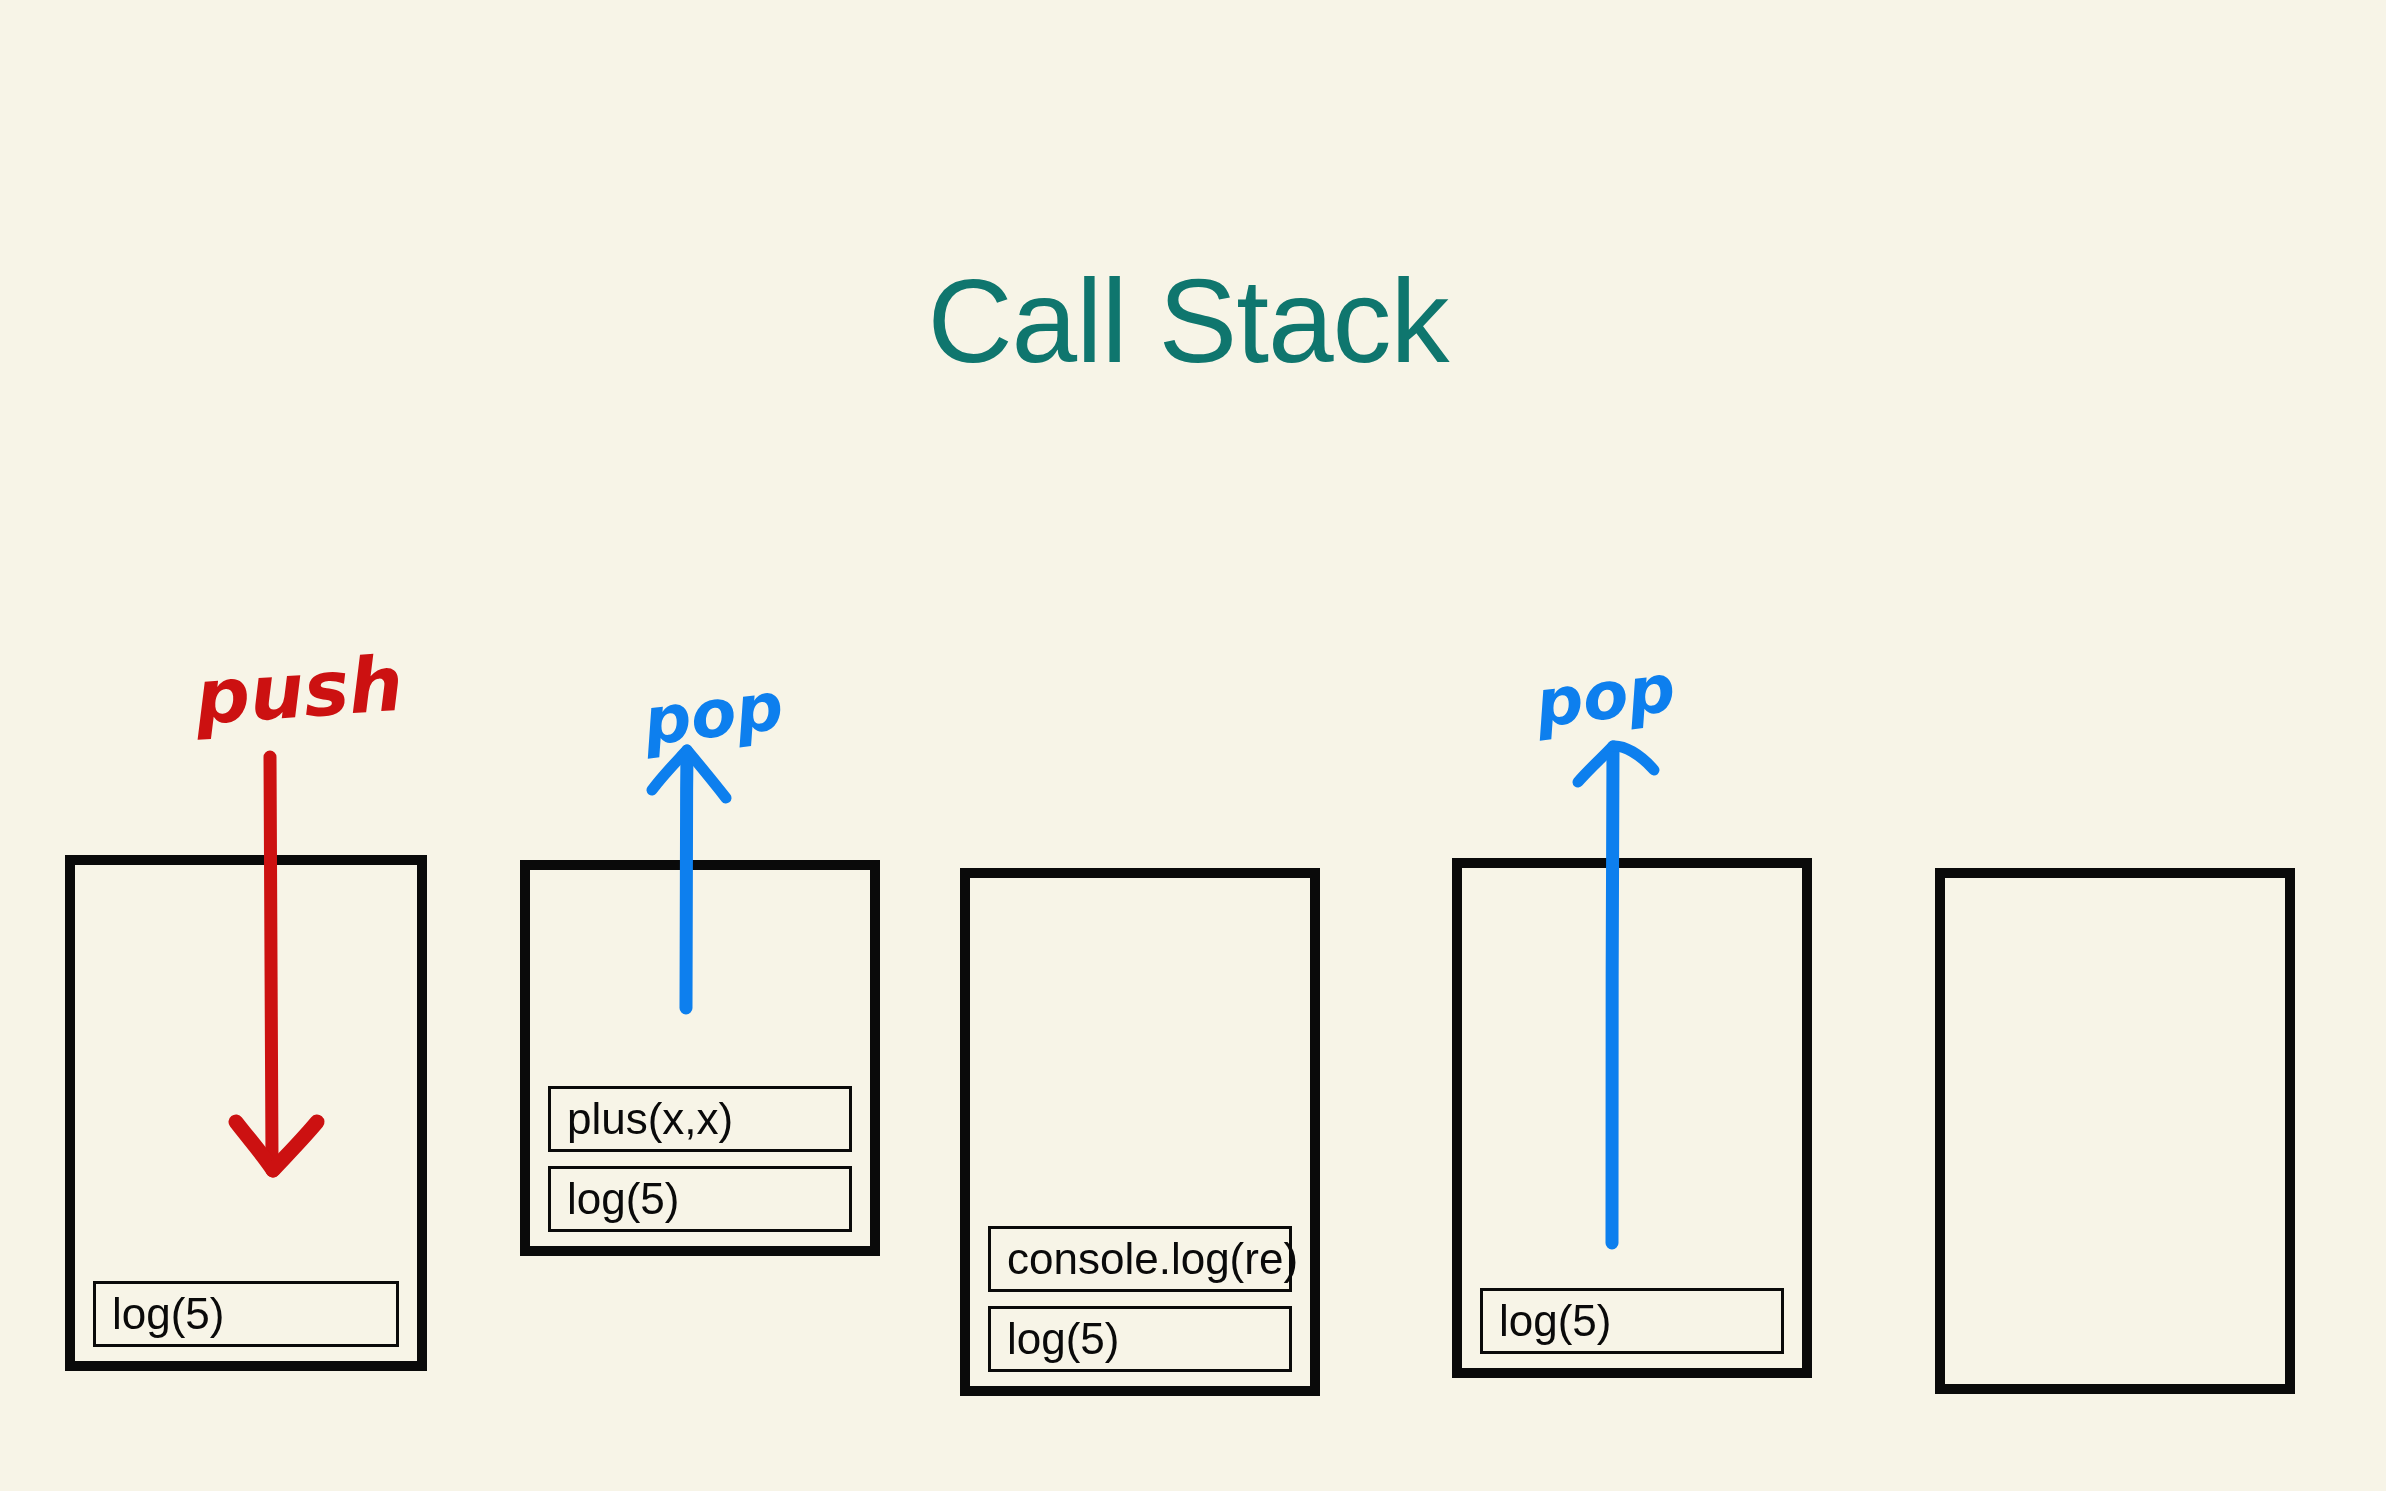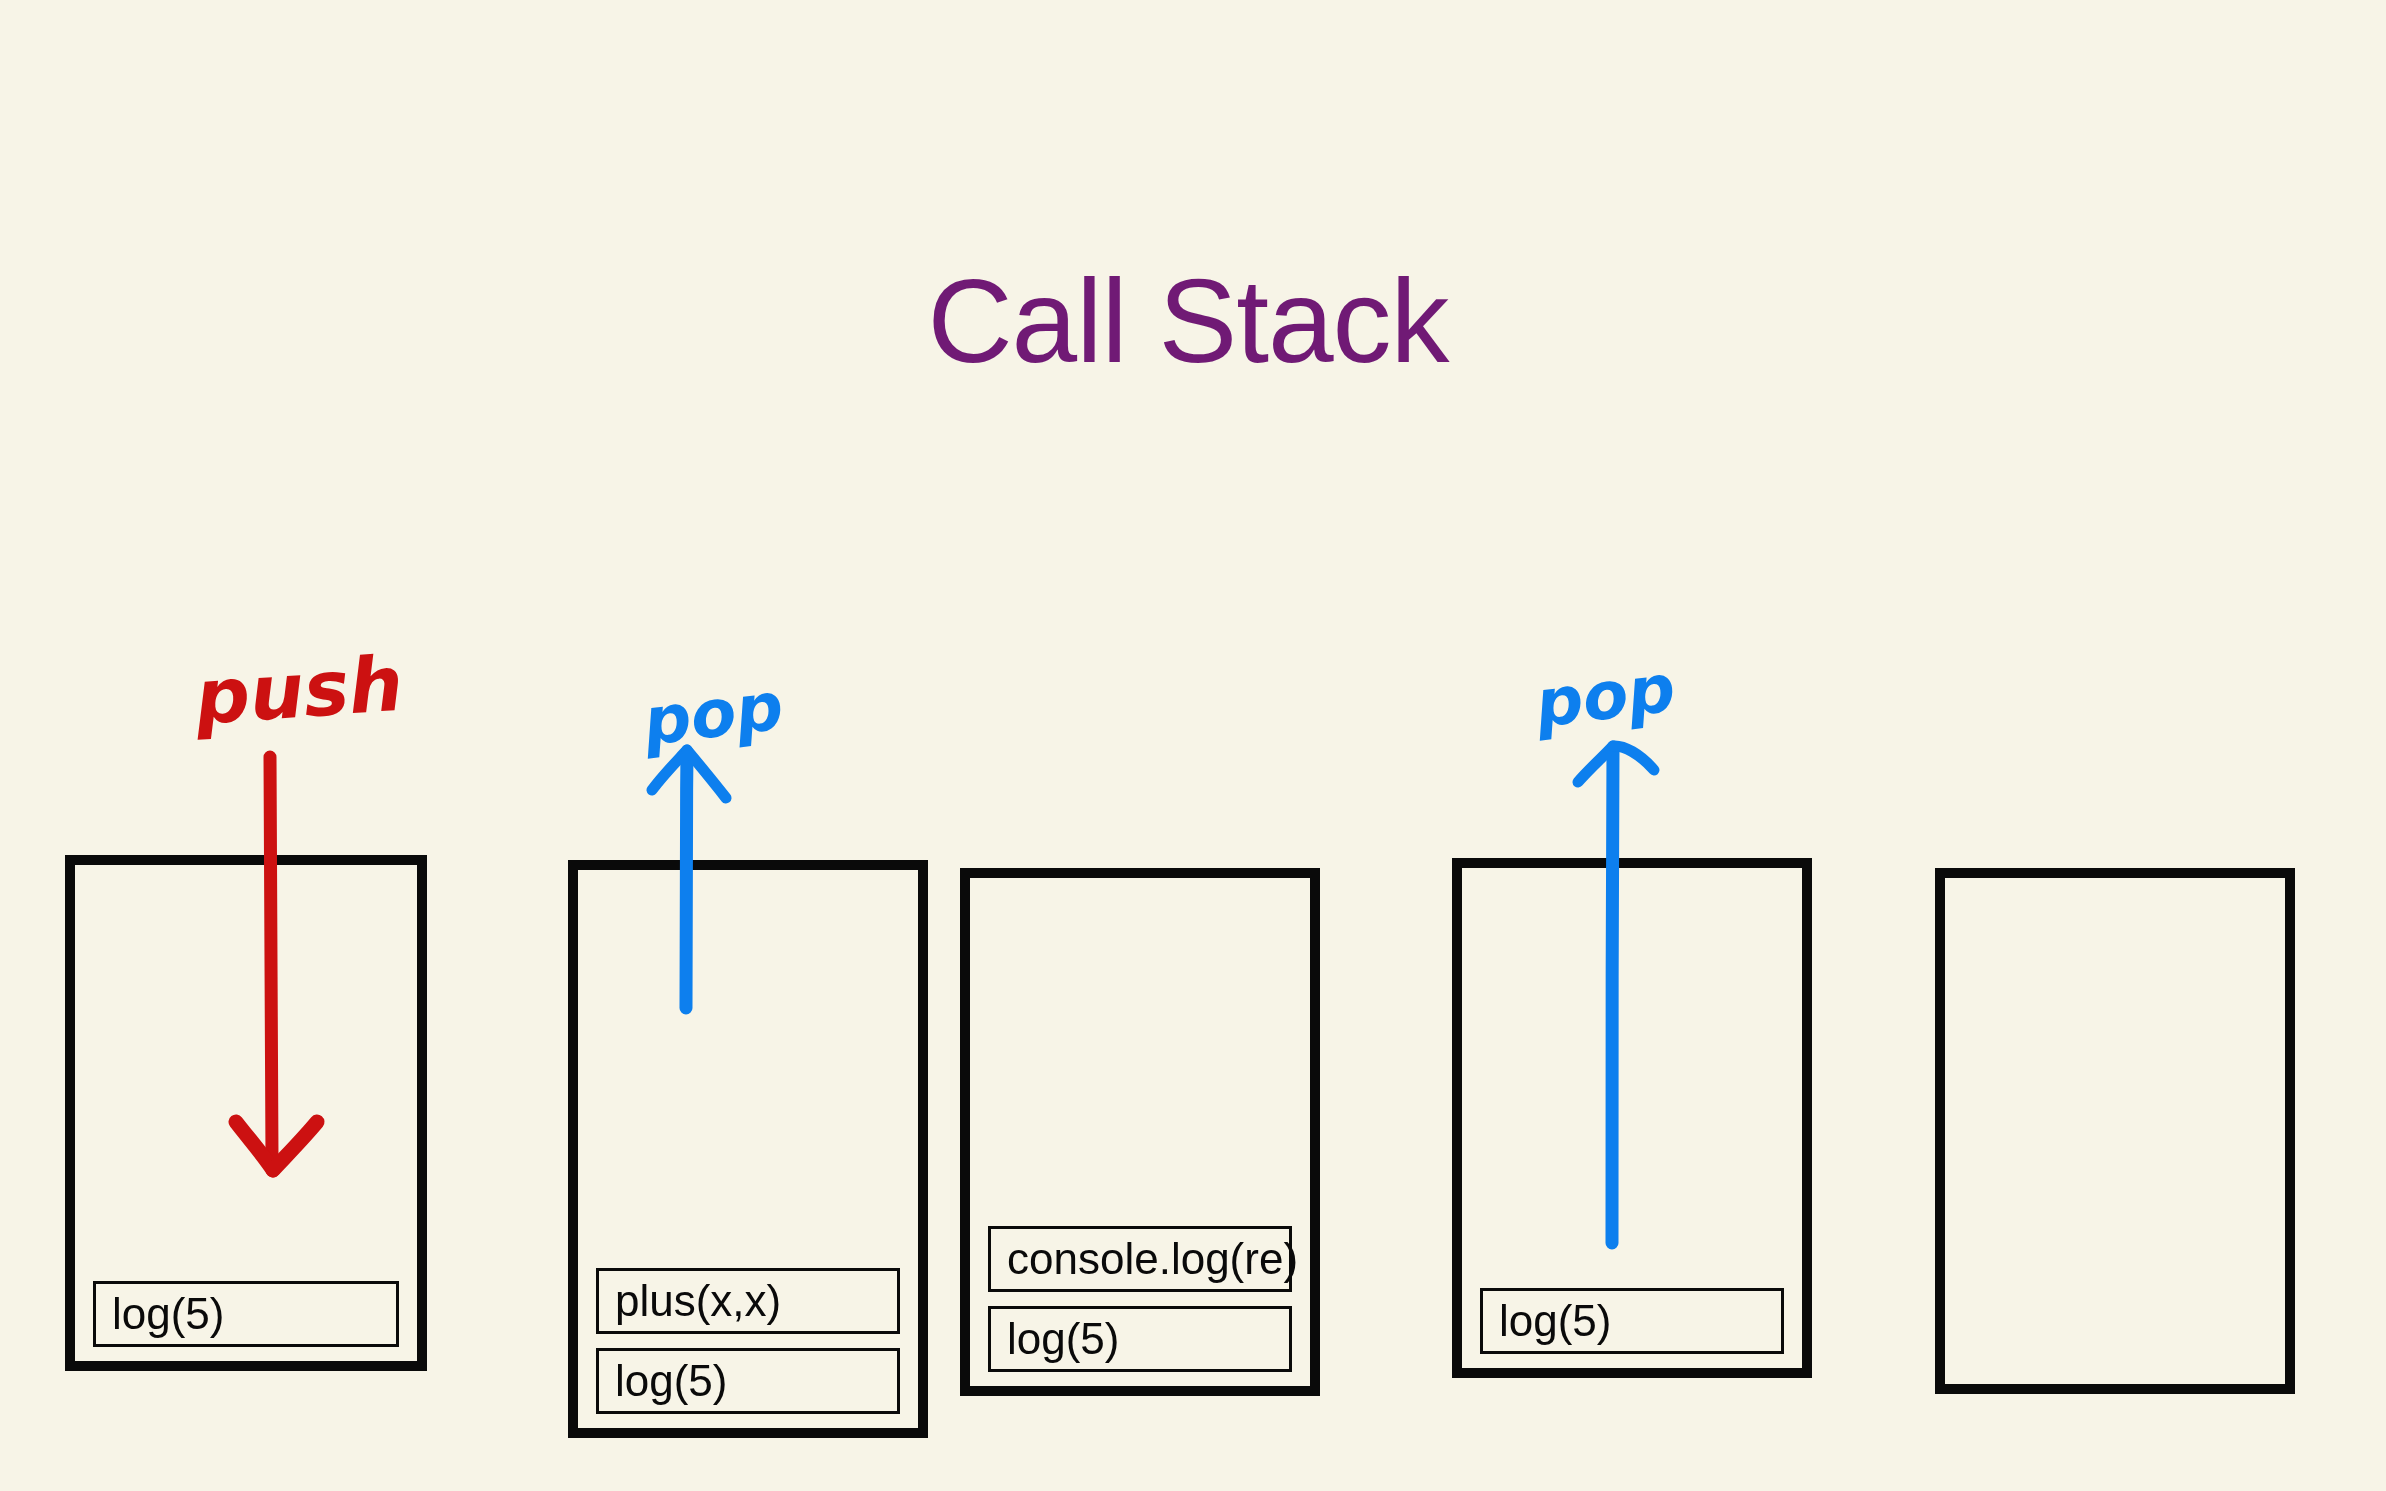--- a/index.html
+++ b/index.html
@@ -25,21 +25,21 @@
   #page-title {
     position: absolute;
     left: 0;
     top: 262px;
     width: 2376px;
     text-align: center;
     font-family: "Liberation Sans", sans-serif;
     font-size: 118px;
     font-weight: 400;
     letter-spacing: -1px;
-    color: #701a75;
+    color: #0f766e;
     line-height: 1;
     white-space: nowrap;
   }
 
   
   .stack-frame {
     position: absolute;
     box-sizing: border-box;
     border: 10px solid #0A0A0A;
     background: transparent;
@@ -120,21 +120,21 @@
   <div id="page-title">Call Stack</div>
 
   <div class="stack-frame" style="left:65px; top:855px; width:362px; height:516px;">
     <div class="frame-inner">
       <div class="call-cell">
         <span class="call-cell-label">log(5)</span>
       </div>
     </div>
   </div>
 
-  <div class="stack-frame" style="left:520px; top:860px; width:360px; height:578px;margin-left:48px;">
+  <div class="stack-frame" style="left:520px; top:860px; width:360px; height:396px;">
     <div class="frame-inner">
       <div class="call-cell">
         <span class="call-cell-label">plus(x,x)</span>
       </div>
       <div class="call-cell">
         <span class="call-cell-label">log(5)</span>
       </div>
     </div>
   </div>
 

